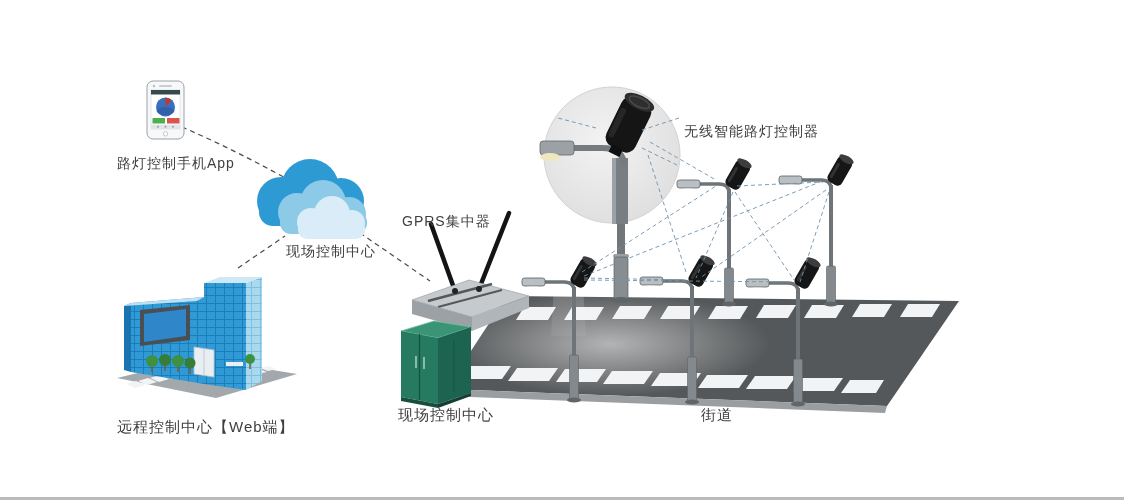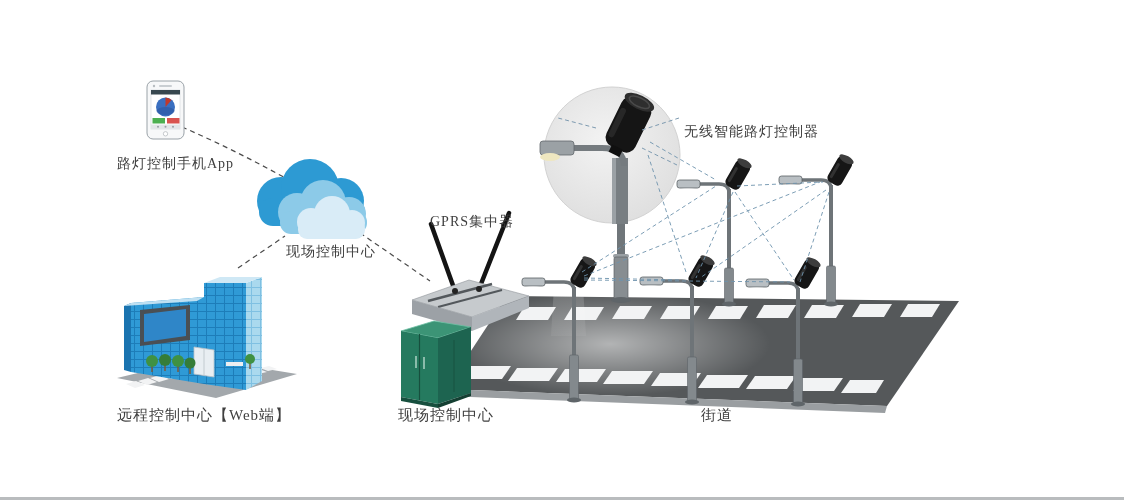--- a/index.html
+++ b/index.html
@@ -1,19 +1,19 @@
 <!DOCTYPE html>
 <html><head>
 <meta charset="utf-8">
 <style>
   html,body{margin:0;padding:0;background:#fff;}
   .canvas{position:relative;width:1124px;height:500px;background:#ffffff;overflow:hidden;
           font-family:"Liberation Sans","DejaVu Sans",sans-serif;}
   .canvas svg{position:absolute;left:0;top:0;}
-  .lbl{position:absolute;color:#3f3f3f;white-space:nowrap;letter-spacing:1px;font-family:Liberation Serif, serif;}
+  .lbl{position:absolute;color:#3f3f3f;white-space:nowrap;letter-spacing:1px;}
   .lbl-sm{font-size:14px;}
   .lbl-md{font-size:15px;}
   .bottom-line{position:absolute;left:0;right:0;bottom:0;height:3px;background:#b9bcbe;}
 </style>
 </head>
 <body>
 
 <div class="canvas">
 <svg width="1124" height="500" viewBox="0 0 1124 500">
   <defs>
@@ -264,20 +264,20 @@
     <path d="M737,186 L823,182"></path>
     <path d="M735,192 L794,280"></path>
     <path d="M733,192 L696,278"></path>
     <path d="M826,190 L700,278"></path>
     <path d="M829,192 L800,282"></path>
   </g>
 </svg>
 
   <div class="lbl lbl-sm" style="left:117px;top:146px;margin-top:9px;">路灯控制手机App</div>
   <div class="lbl lbl-sm" style="left:286px;top:243px;">现场控制中心</div>
-  <div class="lbl lbl-sm" style="left:402px;top:213px;margin-left:28px;">GPRS集中器</div>
-  <div class="lbl lbl-md" style="left:117px;top:406px;text-align:center;">远程控制中心【Web端】</div>
+  <div class="lbl lbl-sm" style="left:402px;top:213px;">GPRS集中器</div>
+  <div class="lbl lbl-md" style="left:117px;top:418px;text-align:center;">远程控制中心【Web端】</div>
   <div class="lbl lbl-md" style="left:398px;top:406px;">现场控制中心</div>
   <div class="lbl lbl-md" style="left:661px;top:406px;margin-left:40px;">街道</div>
   <div class="lbl lbl-sm" style="left:684px;top:123px;">无线智能路灯控制器</div>
 
   <div class="bottom-line"></div>
 </div>
 
 </body></html>

